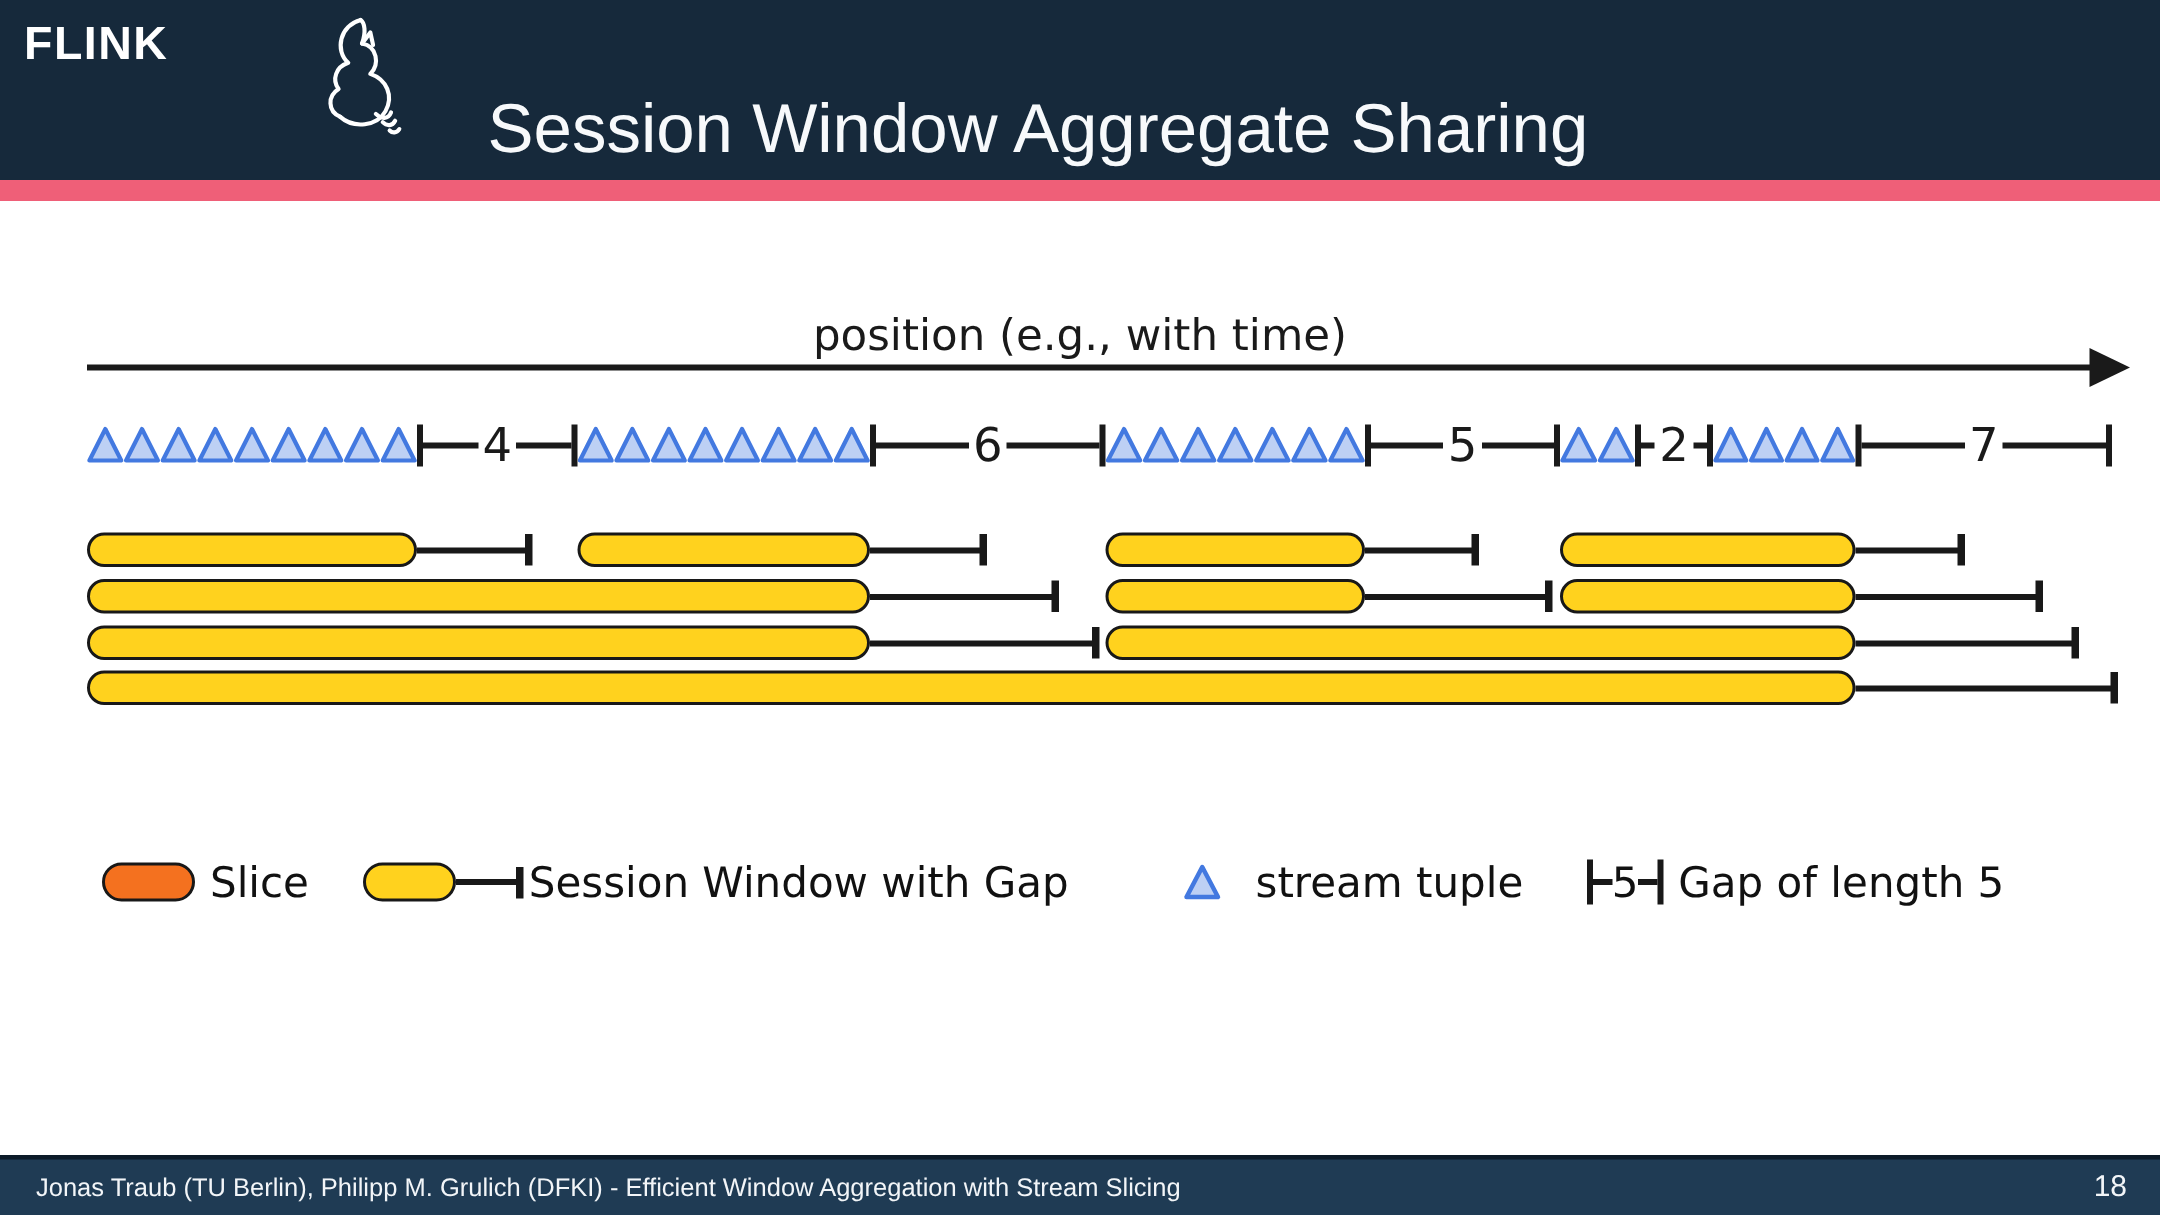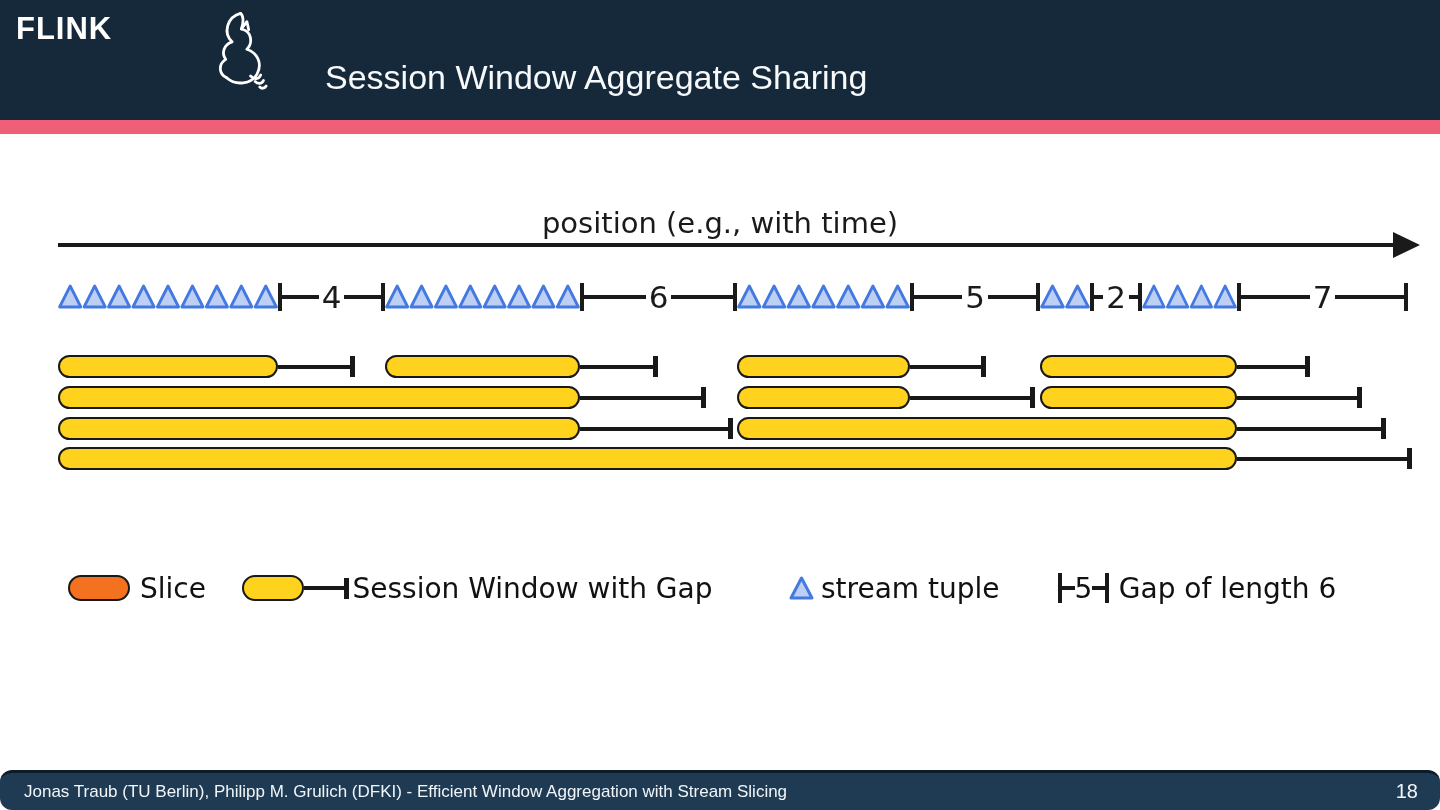--- a/index.html
+++ b/index.html
@@ -19,21 +19,21 @@
   .logo{
     position:absolute;left:16px;top:13px;width:232px;
     color:#ffffff;font-weight:bold;line-height:1;
     letter-spacing:1px;
   }
   .logo .l1{font-size:31px;margin-bottom:3px;}
   .logo .l2{font-size:35px;}
   .squirrel{position:absolute;left:188px;top:4px;}
   .slide-title{
     position:absolute;left:325px;top:58px;width:1000px;
-    color:#f7f9fb;font-size:34px;font-weight:normal;white-space:nowrap;
+    color:#f7f9fb;font-size:46px;font-weight:normal;white-space:nowrap;
   }
   
   .axis-label{
     position:absolute;top:206px;left:420px;width:600px;text-align:center;
     font-family:"DejaVu Sans",sans-serif;font-size:29px;color:#1a1a1a;
   }
   .axis-line{
     position:absolute;left:58px;top:243px;width:1340px;height:3.5px;background:#1a1a1a;
   }
   .axis-arrowhead{
@@ -74,21 +74,20 @@
   .legend-tick{width:4.5px;height:21px;background:#181818;flex:none;}
   .legend-text{margin-left:10px;}
   .legend-gapglyph{display:flex;align-items:center;flex:none;}
   .lg-tick{width:3.5px;height:30px;background:#181818;flex:none;}
   .lg-line{width:13px;height:3.5px;background:#181818;flex:none;}
   
   .footer{
     position:absolute;left:0;top:770px;width:1440px;height:40px;
     background:#1f3b54;border-top:3px solid #0c1b29;box-sizing:border-box;
     color:#f2f5f8;
-    border-radius:12px;
   }
   .footer-credit{
     position:absolute;left:24px;top:9px;font-size:17px;
   }
   .footer-page{
     position:absolute;right:22px;top:7px;font-size:20px;
   }
 </style>
 </head>
 <body>
@@ -232,30 +231,30 @@
   <div class="legend-item" style="left:242px">
     <div class="pill-icon pill-yellow"></div>
     <div class="legend-gapline"></div>
     <div class="legend-tick"></div>
     <div class="legend-text" style="margin-left:4px">Session Window with Gap</div>
   </div>
   <div class="legend-item" style="left:788px">
     <svg width="27" height="26" viewBox="0 0 27 26">
       <polygon points="13.5,3 24,23 3,23" fill="#bdd0f4" stroke="#4379e0" stroke-width="3" stroke-linejoin="round"></polygon>
     </svg>
-    <div class="legend-text" style="margin-left:6px">stream tuple</div>
+    <div class="legend-text" style="margin-left:22px">stream tuple</div>
   </div>
   <div class="legend-item" style="left:1058px">
     <div class="legend-gapglyph">
       <div class="lg-tick"></div>
       <div class="lg-line"></div>
       <div>5</div>
       <div class="lg-line"></div>
       <div class="lg-tick"></div>
     </div>
-    <div class="legend-text">Gap of length 6</div>
+    <div class="legend-text">Gap of length 5</div>
   </div>
 </div>
 
 <div class="footer">
   <div class="footer-credit">Jonas Traub (TU Berlin), Philipp M. Grulich (DFKI) - Efficient Window Aggregation with Stream Slicing</div>
   <div class="footer-page">18</div>
 </div>
 
 </body></html>

